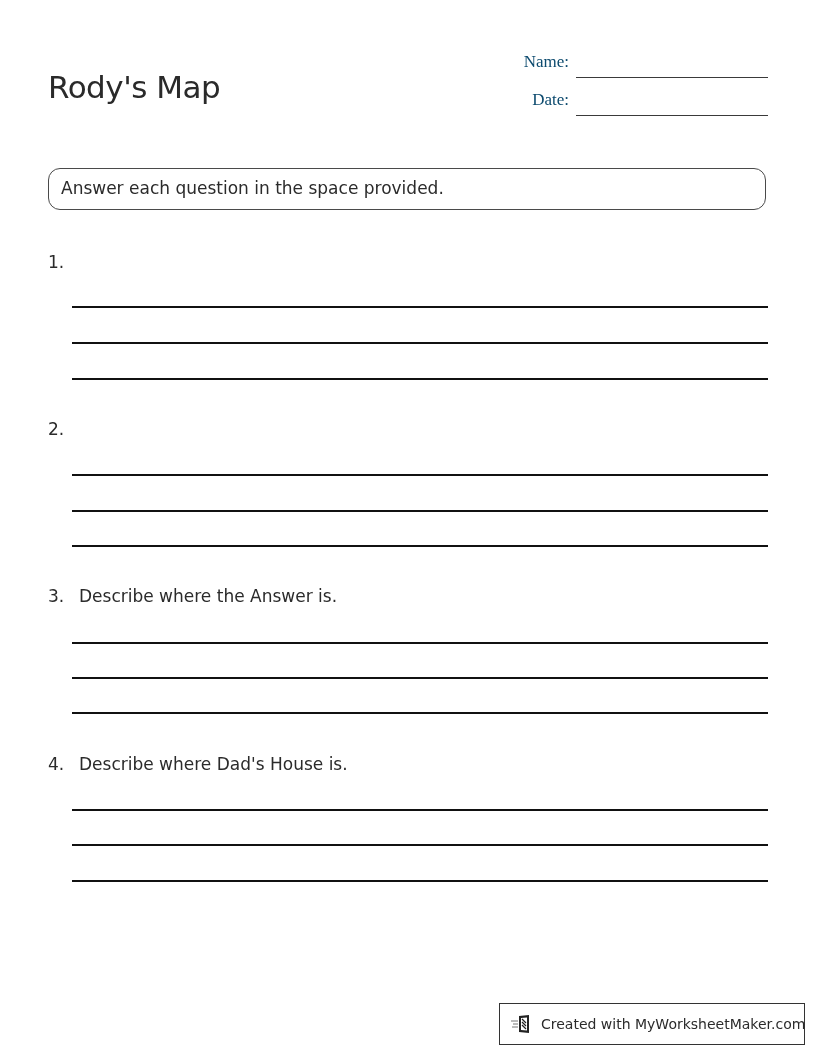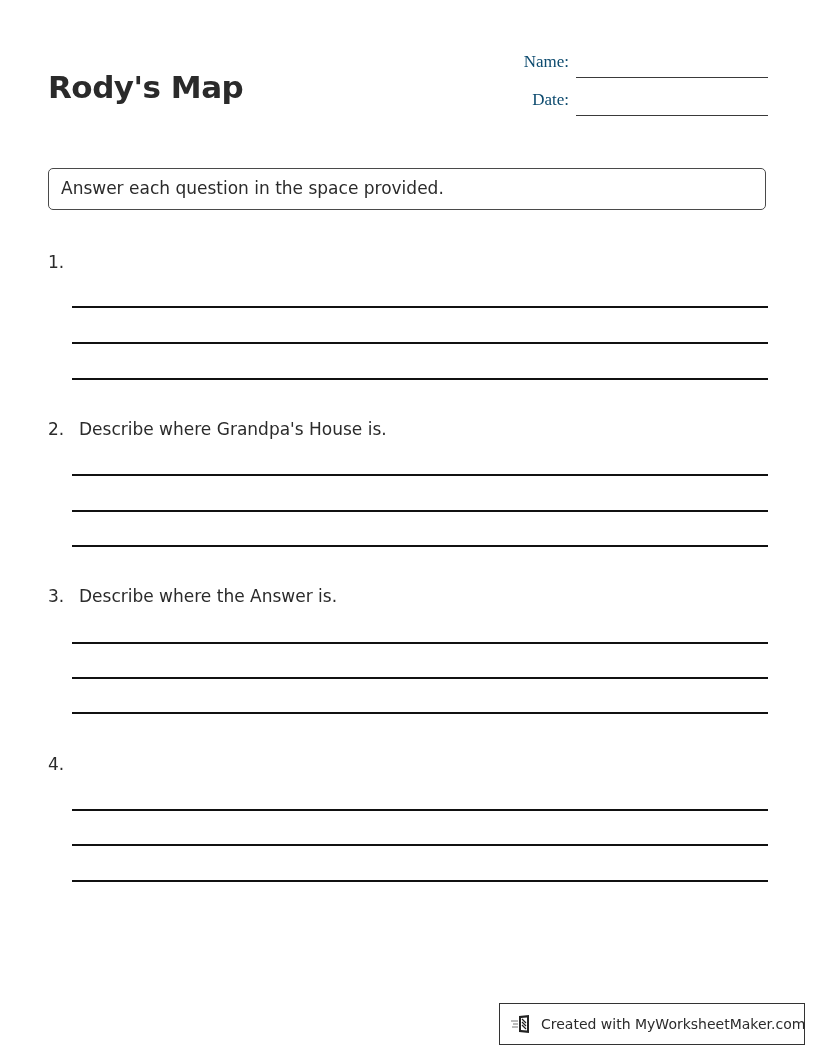--- a/index.html
+++ b/index.html
@@ -1,23 +1,23 @@
 <!DOCTYPE html>
 <html><head>
 <meta charset="utf-8">
 <style>
   html, body { margin: 0; padding: 0; background: #ffffff; }
   body { width: 816px; height: 1056px; position: relative; overflow: hidden; color: #2b2b2b; }
   .sans { font-family: "DejaVu Sans", "Liberation Sans", sans-serif; }
   .serif { font-family: "Liberation Serif", "DejaVu Serif", serif; }
-  .title { position: absolute; left: 48px; top: 48px; font-size: 31px; font-weight: bold; color: #2a2a2a; letter-spacing: -0.5px; }
+  .title { position: absolute; left: 48px; top: 48px; font-size: 31px; font-weight: normal; color: #2a2a2a; letter-spacing: -0.5px; }
   .field { position: absolute; left: 480px; width: 288px; height: 30px; }
   .field-label { position: absolute; right: 199px; bottom: 6px; font-size: 17px; color: #0c4a6e; white-space: nowrap; }
   .field-line { position: absolute; left: 96px; right: 0; bottom: 0; border-bottom: 1.5px solid #3a3a3a; }
-  .instructions { position: absolute; left: 48px; top: 168px; width: 718px; height: 42px; border: 1px solid #4a4a4a; border-radius: 5px; box-sizing: border-box; }
+  .instructions { position: absolute; left: 48px; top: 168px; width: 718px; height: 42px; border: 1px solid #4a4a4a; border-radius: 12px; box-sizing: border-box; }
   .instructions-text { position: absolute; left: 12px; top: 9px; font-size: 17px; color: #2b2b2b; }
   .question { position: absolute; left: 48px; width: 720px; height: 160px; }
   .q-number { position: absolute; left: 0; top: 0; font-size: 17px; color: #2b2b2b; }
   .q-text { position: absolute; left: 31px; top: 0; font-size: 17px; color: #2b2b2b; white-space: nowrap; }
   .answer-line { position: absolute; left: 24px; right: 0; height: 0; border-top: 2px solid #111111; }
   .footer-badge { position: absolute; left: 499px; top: 1003px; width: 306px; height: 42px; border: 1.5px solid #333333; box-sizing: border-box; background: #fff; }
   .footer-icon { position: absolute; left: 10px; top: 10px; width: 24px; height: 20px; }
   .footer-text { position: absolute; left: 41px; top: 12px; font-size: 14px; color: #2b2b2b; white-space: nowrap; }
 </style>
 </head>
@@ -41,36 +41,36 @@
 
 <div class="question" style="top:252px;">
   <span class="q-number sans">1.</span>
   <div class="answer-line" style="top:54px;"></div>
   <div class="answer-line" style="top:90px;"></div>
   <div class="answer-line" style="top:126px;"></div>
 </div>
 
 <div class="question" style="top:419px;">
   <span class="q-number sans">2.</span>
-  <span class="q-text sans">Describe where Grandpa's House is.</span>
   <div class="answer-line" style="top:55px;"></div>
   <div class="answer-line" style="top:91px;"></div>
   <div class="answer-line" style="top:126px;"></div>
 </div>
 
 <div class="question" style="top:586px;">
   <span class="q-number sans">3.</span>
   <span class="q-text sans">Describe where the Answer is.</span>
   <div class="answer-line" style="top:56px;"></div>
   <div class="answer-line" style="top:91px;"></div>
   <div class="answer-line" style="top:126px;"></div>
 </div>
 
 <div class="question" style="top:754px;">
   <span class="q-number sans">4.</span>
+  <span class="q-text sans">Describe where Dad's House is.</span>
   <div class="answer-line" style="top:55px;"></div>
   <div class="answer-line" style="top:90px;"></div>
   <div class="answer-line" style="top:126px;"></div>
 </div>
 
 <div class="footer-badge">
   <span class="footer-icon">
     <svg width="24" height="20" viewBox="0 0 24 20">
       <line x1="1" y1="7" x2="8" y2="7" stroke="#777" stroke-width="1"></line>
       <line x1="3" y1="10" x2="8" y2="10" stroke="#777" stroke-width="1"></line>

